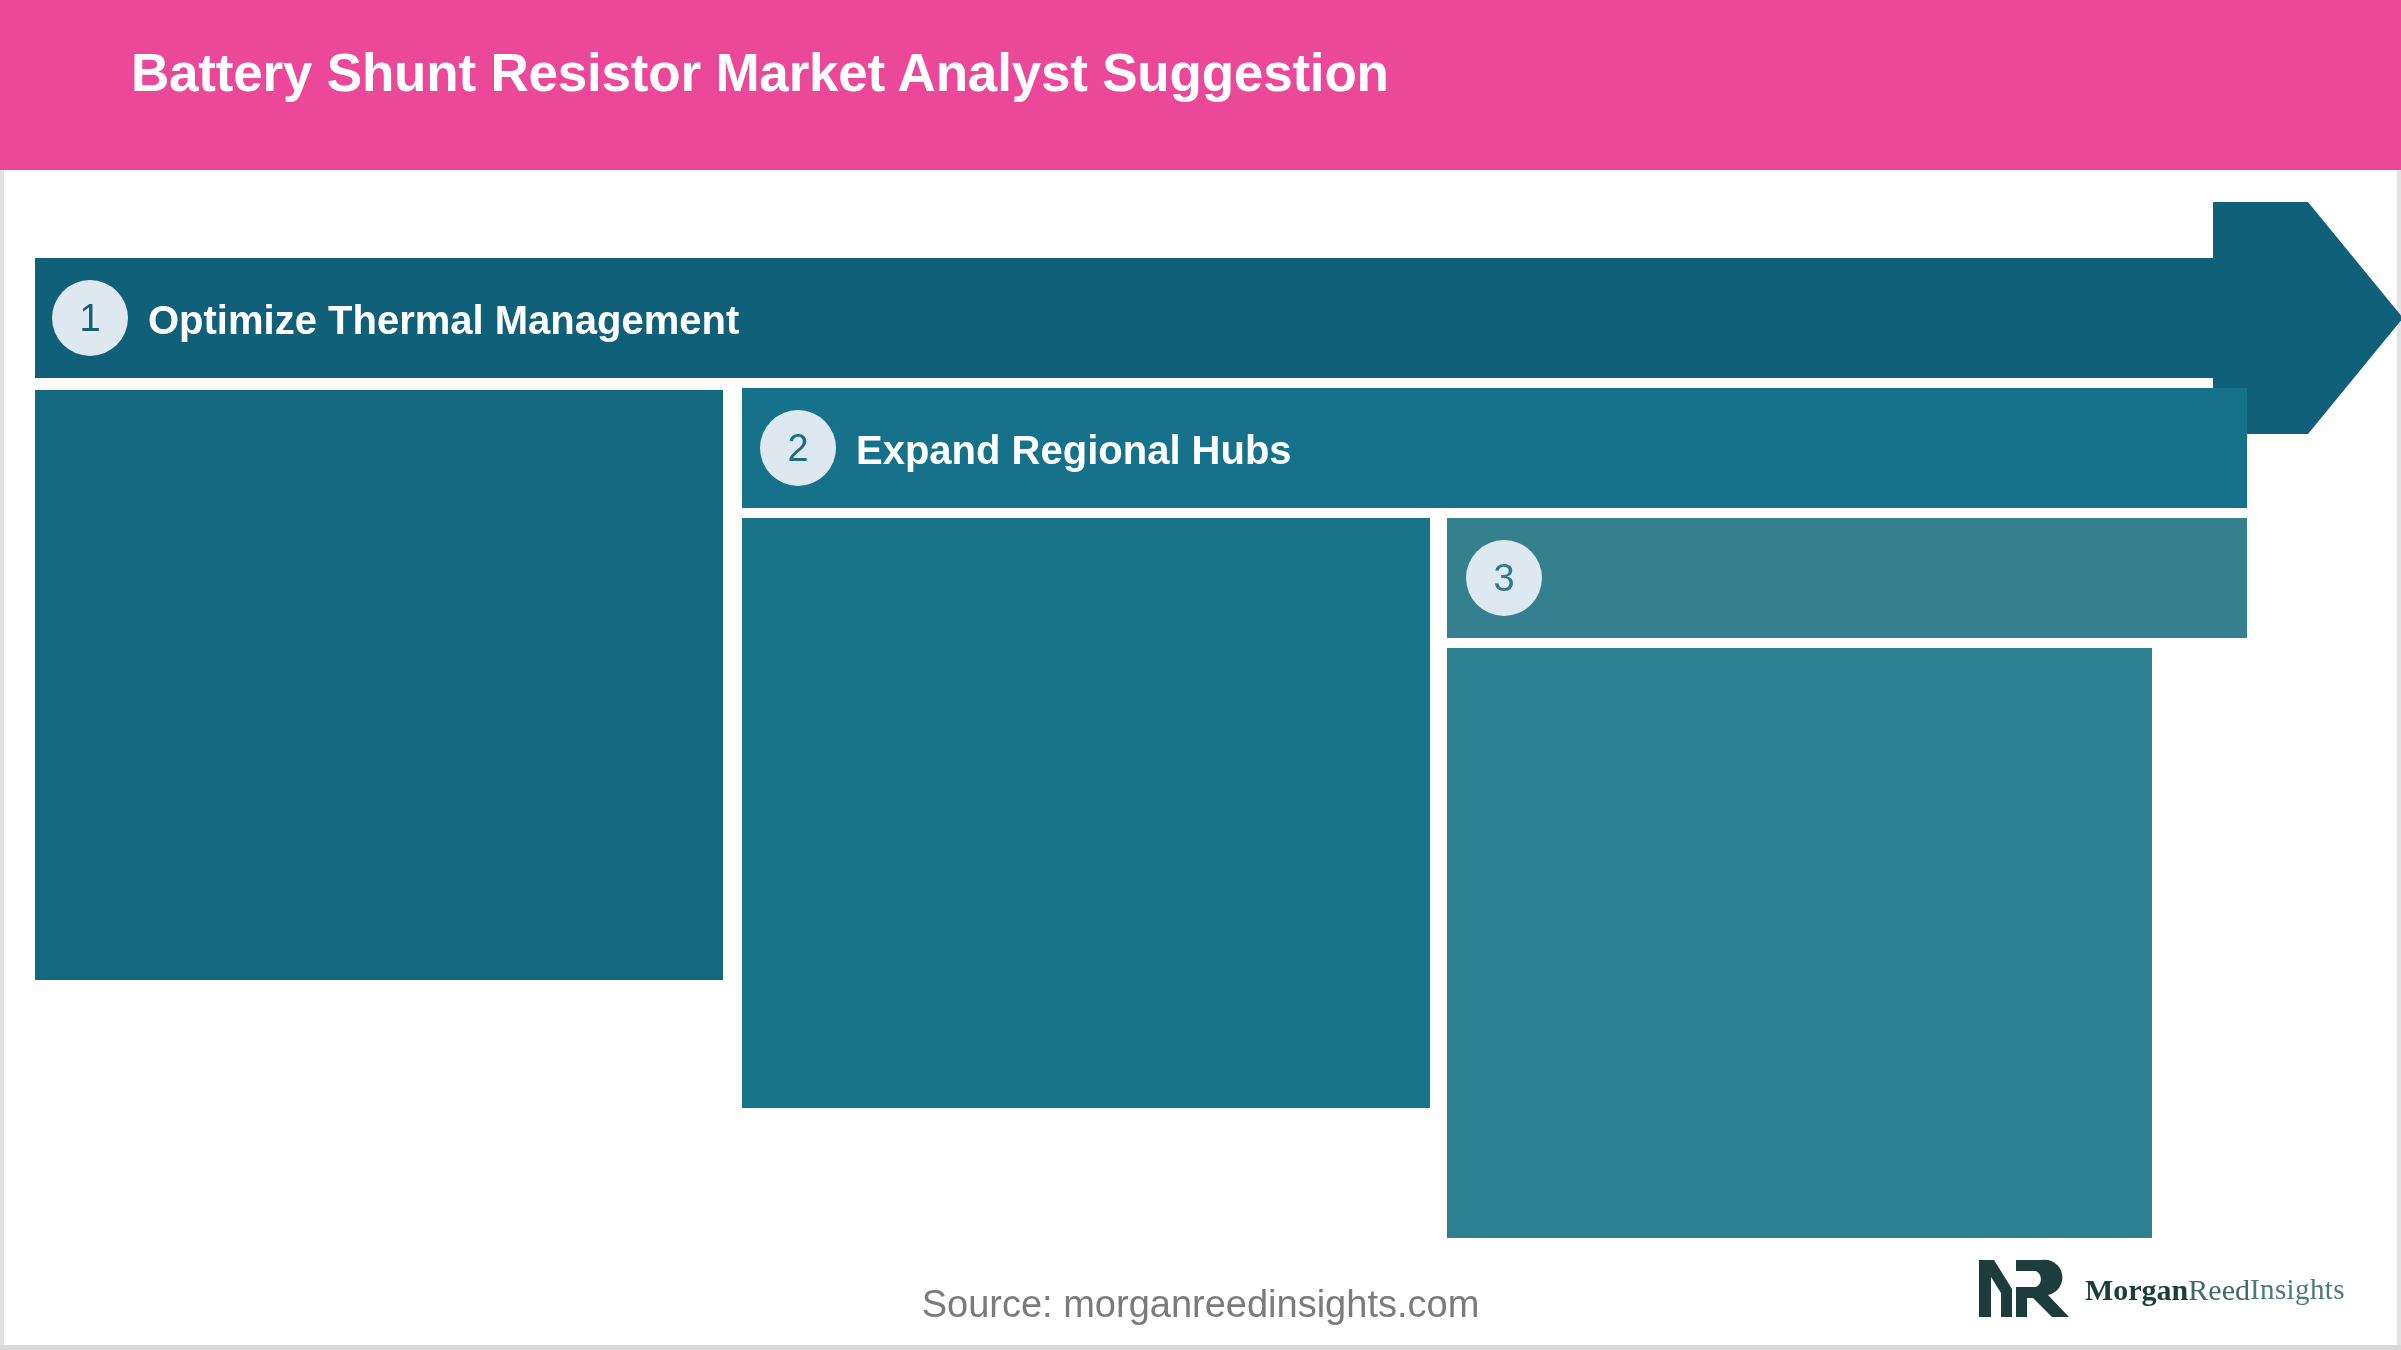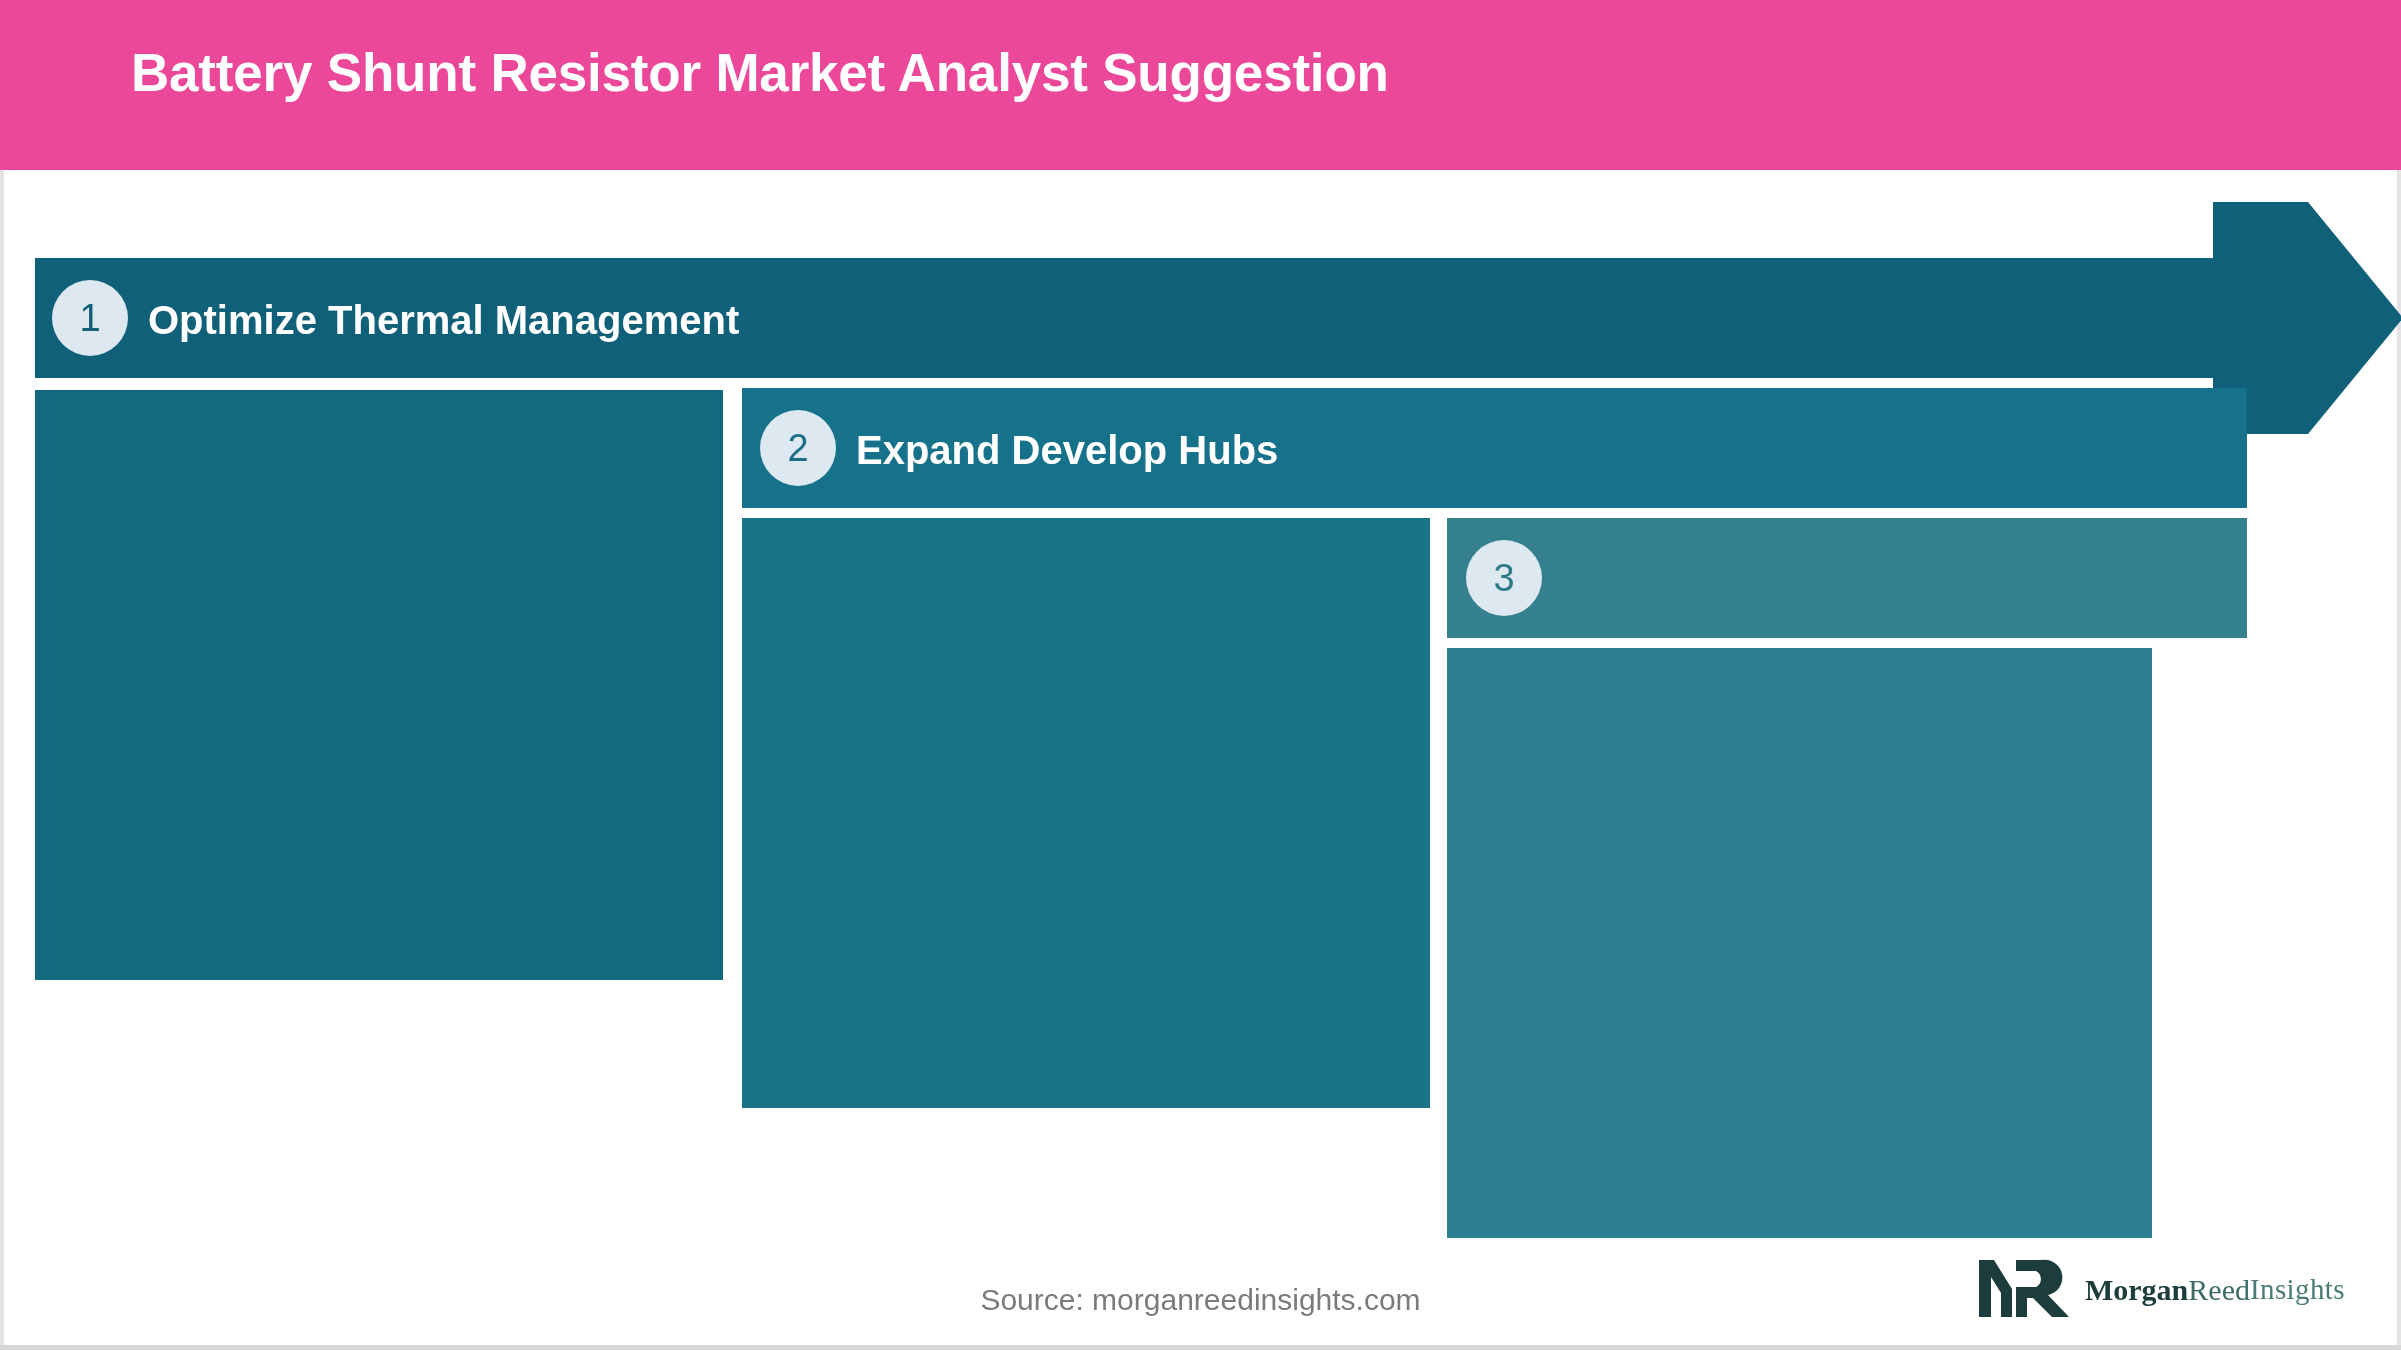--- a/index.html
+++ b/index.html
@@ -132,21 +132,21 @@
   #step-3-title  { left: 1562px; top: 558px; }
   #box-3 { left: 1447px; top: 648px; width: 705px; height: 590px; background: #2d8090; }
   #box-3-text { left: 1510px; top: 690px; width: 570px; }
 
   
   #source-note {
     position: absolute;
     left: 0; top: 1283px;
     width: 2401px;
     text-align: center;
-    font-size: 30px;
+    font-size: 38px;
     color: #7b7b7b;
   }
   #brand-logo {
     position: absolute;
     right: 56px;
     top: 1255px;
     display: flex;
     align-items: center;
     gap: 14px;
   }
@@ -187,21 +187,21 @@
   <div class="desc-text" id="box-3-text">Prioritize research into low-resistance, high-durability metal alloys and ceramic composites to increase lifespan and accuracy of battery shunt resistors under high current loads.</div>
   <div class="step-number" id="step-3-number">3</div>
 
   <div class="step-banner" id="banner-2">
     <div class="banner-bar"></div>
 
   </div>
   <div class="desc-box" id="box-2"></div>
   <div class="desc-text" id="box-2-text">Develop manufacturing and distribution centers in key Asia-Pacific and European regions to leverage local supply chain efficiencies and comply with regional electrical safety regulations for battery components.</div>
   <div class="step-number" id="step-2-number">2</div>
-  <div class="step-title" id="step-2-title">Expand Develop Hubs</div>
+  <div class="step-title" id="step-2-title">Expand Regional Hubs</div>
 
   <div class="step-banner" id="banner-1">
     <div class="banner-bar"></div>
     <div class="banner-head"></div>
   </div>
   <div class="desc-box" id="box-1"></div>
   <div class="desc-text" id="box-1-text">Enhance battery shunt resistor designs by integrating advanced thermal dissipation materials and precision copper alloy elements to improve heat resistance and operational stability in electric vehicles.</div>
   <div class="step-number" id="step-1-number">1</div>
   <div class="step-title" id="step-1-title">Optimize Thermal Management</div>
 

